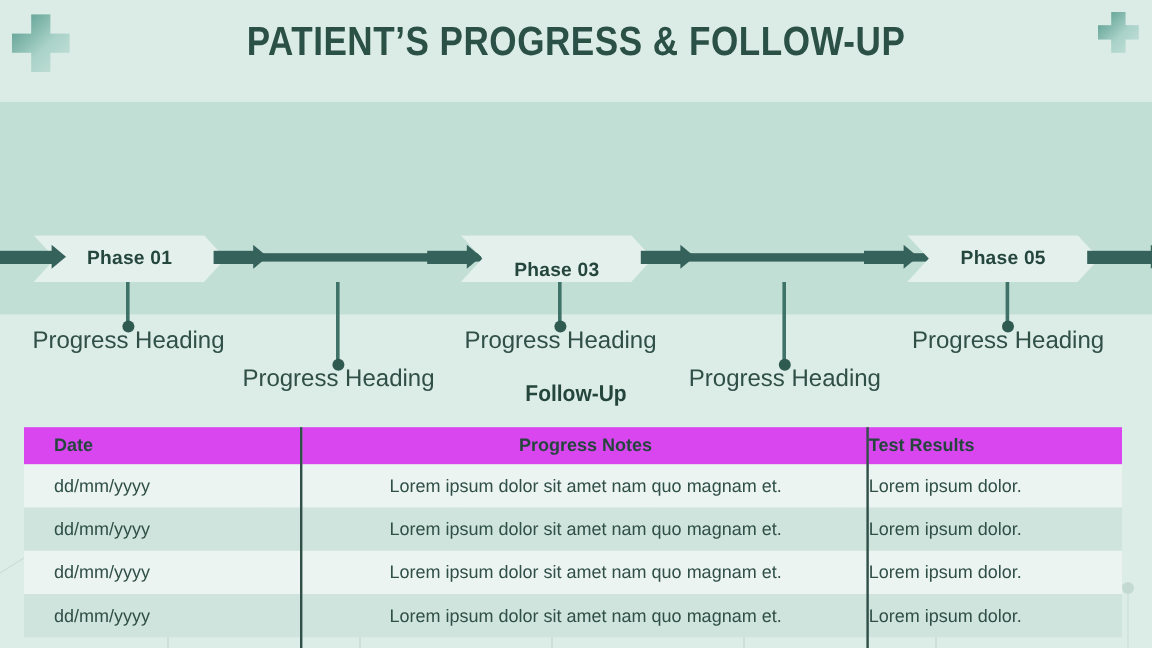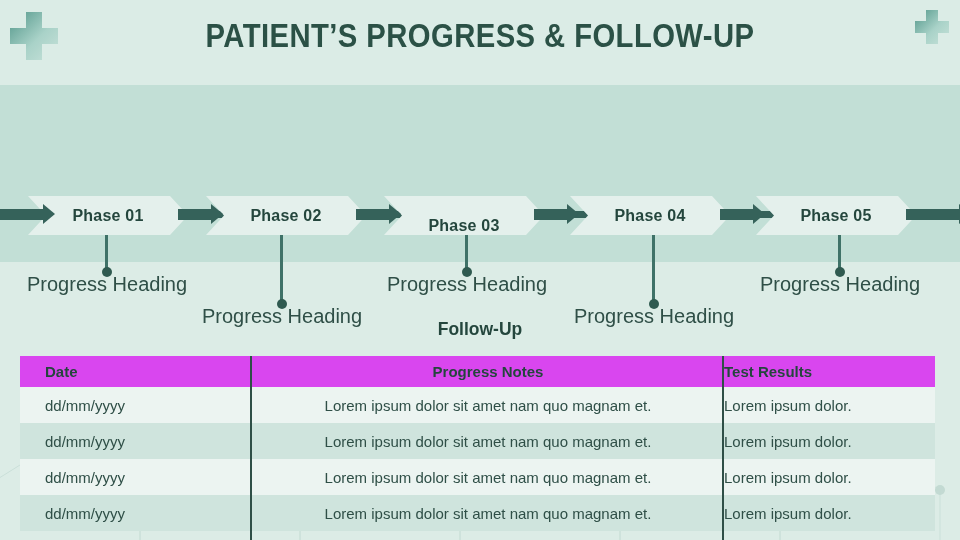--- a/index.html
+++ b/index.html
@@ -168,28 +168,22 @@
 </div>
 
 <div class="phase-band">
   <div class="rail"></div>
 
   <div class="chevrons">
 
     <div class="chev" style="left:28px;width:160px;clip-path:polygon(0 0,142px 0,160px 50%,142px 100%,0 100%,18px 50%);">
       <span>Phase 01</span>
     </div>
-    <div class="chev" style="left:206px;width:160px;clip-path:polygon(0 0,142px 0,160px 50%,142px 100%,0 100%,18px 50%);">
-      <span>Phase 02</span>
-    </div>
     <div class="chev" style="left:384px;width:160px;clip-path:polygon(0 0,142px 0,160px 50%,142px 100%,0 100%,18px 50%);align-items:flex-end;">
       <span>Phase 03</span>
-    </div>
-    <div class="chev" style="left:570px;width:160px;clip-path:polygon(0 0,142px 0,160px 50%,142px 100%,0 100%,18px 50%);">
-      <span>Phase 04</span>
     </div>
     <div class="chev" style="left:756px;width:160px;clip-path:polygon(0 0,142px 0,160px 50%,142px 100%,0 100%,18px 50%);">
       <span>Phase 05</span>
     </div>
 
     <div class="arrow" style="left:0px;width:44px;"></div>
     <div class="arrow" style="left:178px;width:34px;"></div>
     <div class="arrow" style="left:356px;width:34px;"></div>
     <div class="arrow" style="left:534px;width:34px;"></div>
     <div class="arrow" style="left:720px;width:34px;"></div>

